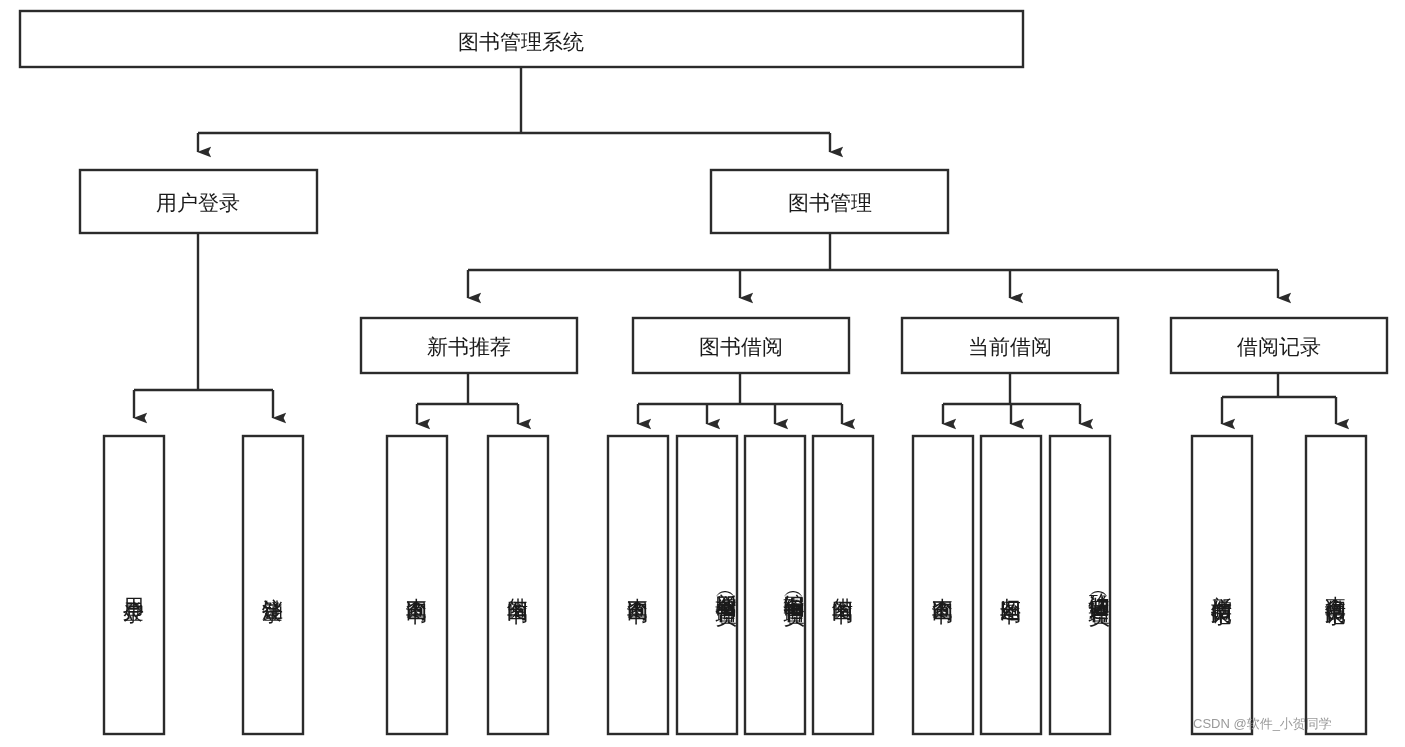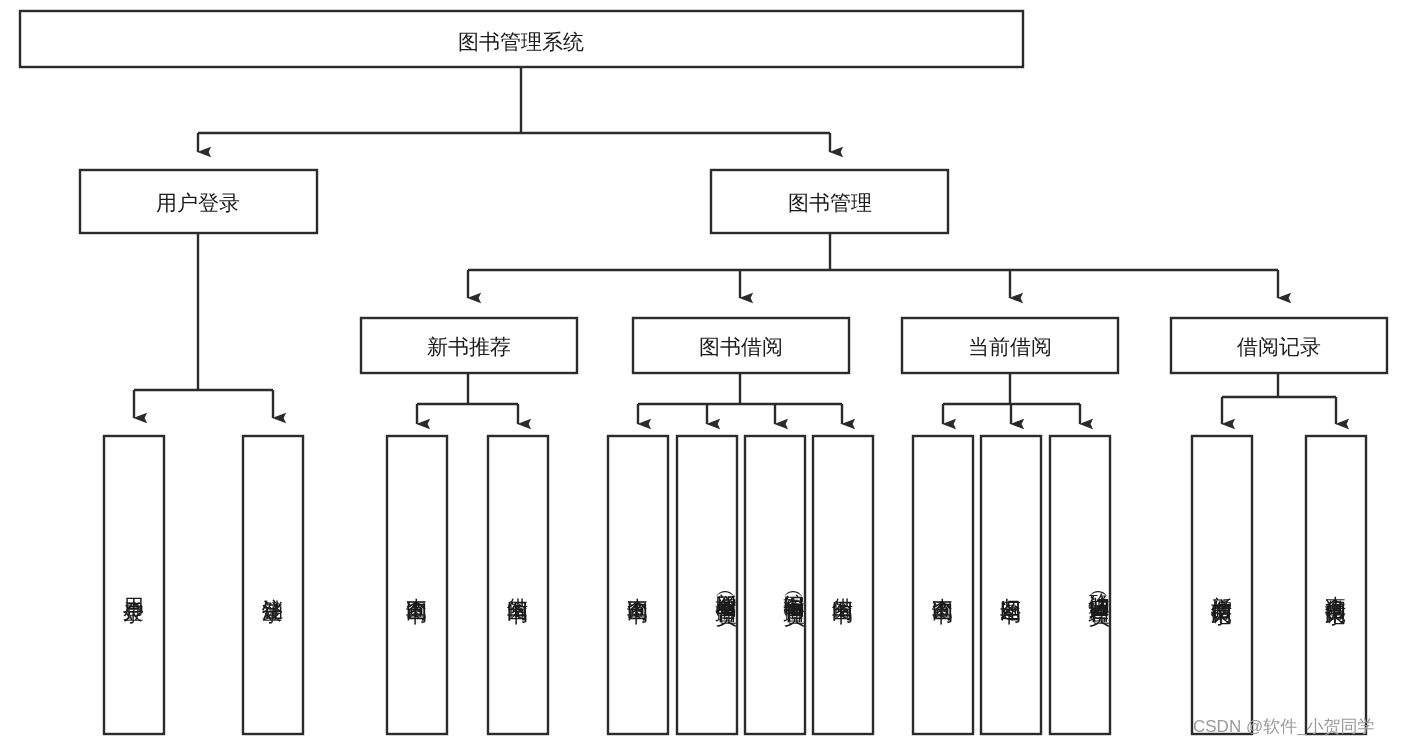--- a/index.html
+++ b/index.html
@@ -56,21 +56,21 @@
     line-height: 1;
     display: flex;
     align-items: center;
     justify-content: center;
     white-space: nowrap;
     pointer-events: none;
   }
   .watermark {
     position: absolute;
     font-family: "Liberation Sans", "DejaVu Sans", sans-serif;
-    font-size: 17px;
+    font-size: 13px;
     color: #9a9a9a;
     white-space: nowrap;
   }
 </style>
 </head>
 <body>
 
 <div id="diagram-root">
 
   <svg class="diagram-svg" viewBox="0 0 1405 747">

